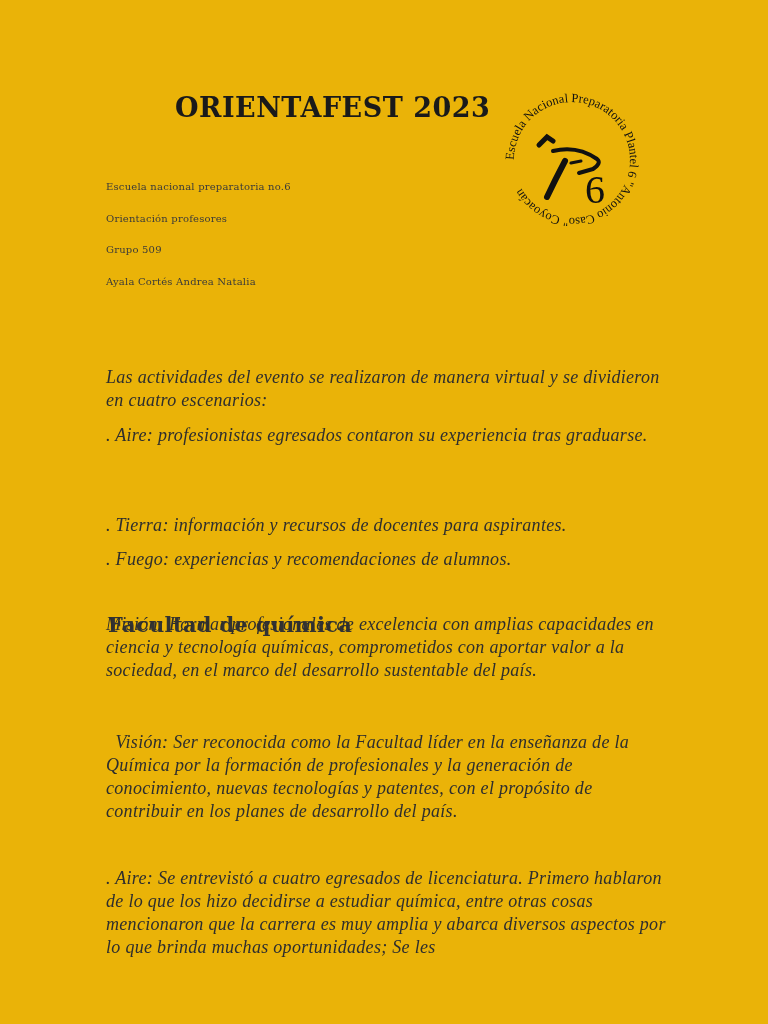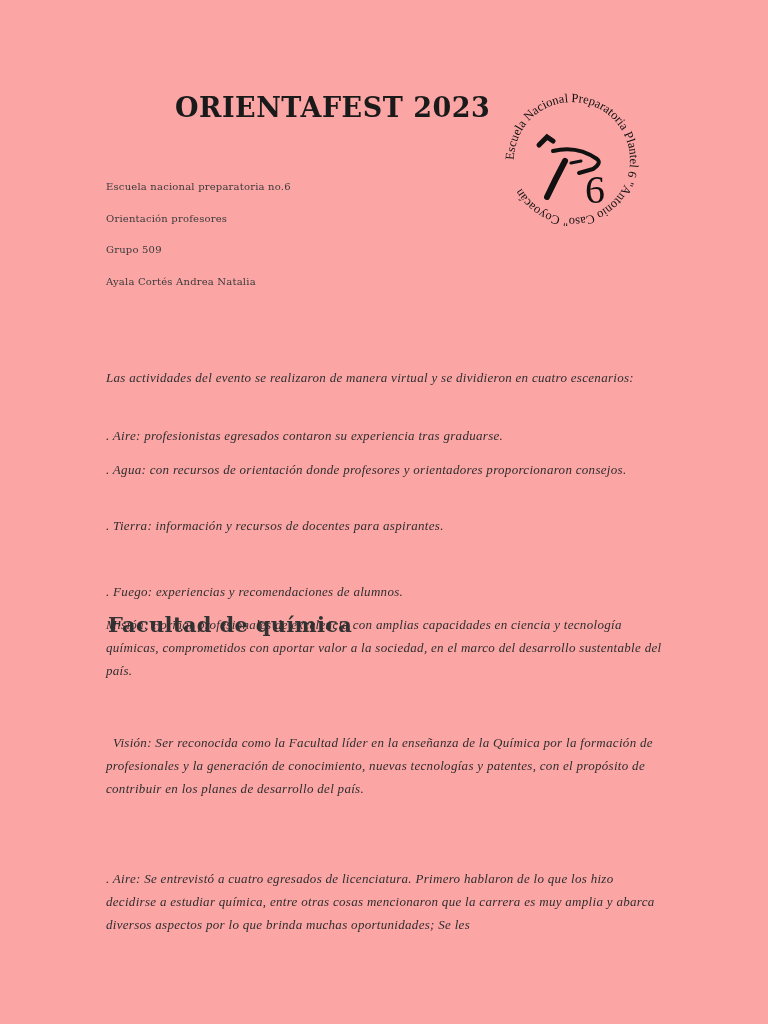--- a/index.html
+++ b/index.html
@@ -12,21 +12,21 @@
       height: 1024px;
       position: relative;
       overflow: hidden;
       color: #333333;
       font-family: "Liberation Serif", serif;
     }
     .page {
       position: absolute;
       left: 0; top: 0;
       width: 768px; height: 1024px;
-      background: #fca5a5;
+      background: #eab308;
     }
     .title {
       position: absolute;
       left: 175px;
       top: 92px;
       font-family: "DejaVu Serif", serif;
       font-weight: bold;
       font-size: 27px;
       letter-spacing: 0.5px;
       color: #1a1a1a;
@@ -57,41 +57,41 @@
       height: 31.5px;
       line-height: 18px;
       letter-spacing: 0.2px;
     }
     .body-text {
       position: absolute;
       left: 106px;
       width: 560px;
       font-family: "Liberation Serif", serif;
       font-style: italic;
-      font-size: 13px;
+      font-size: 18px;
       color: #2e2e2e;
       line-height: 23px;
       margin: 0;
       letter-spacing: 0.3px;
     }
     .section-heading {
       position: absolute;
       left: 108px;
       top: 612px;
       font-family: "DejaVu Serif", serif;
       font-size: 21px;
       color: #333333;
       margin: 0;
       letter-spacing: 0.3px;
     }
     .p-intro { top: 366px; }
     .p-aire { top: 424px; }
     .p-agua { top: 458px; }
     .p-tierra { top: 514px; }
-    .p-fuego { top: 548px; margin-top: 32px; }
+    .p-fuego { top: 548px; }
     .p-mision { top: 613px; }
     .p-vision { top: 731px; }
     .p-aire2 { top: 845px; margin-top: 22px; }
   </style>
 </head>
 <body>
 
 <div class="page">
 
   <h1 class="title">ORIENTAFEST 2023</h1>
@@ -115,21 +115,20 @@
 
   <ul class="header-info">
     <li>Escuela nacional preparatoria no.6</li>
     <li>Orientación profesores</li>
     <li>Grupo 509</li>
     <li>Ayala Cortés Andrea Natalia</li>
   </ul>
 
   <p class="body-text p-intro">Las actividades del  evento se realizaron de manera virtual y se dividieron en cuatro escenarios:</p>
   <p class="body-text p-aire">. Aire: profesionistas egresados contaron su experiencia tras graduarse.</p>
-  <p class="body-text p-agua">. Agua: con recursos de orientación donde profesores y orientadores proporcionaron consejos.</p>
   <p class="body-text p-tierra">. Tierra: información y recursos de docentes para aspirantes.</p>
   <p class="body-text p-fuego">. Fuego: experiencias y recomendaciones de alumnos.</p>
 
   <h2 class="section-heading">Facultad de química</h2>
 
   <p class="body-text p-mision">Misión: Formar profesionales de excelencia con amplias capacidades en ciencia y tecnología químicas, comprometidos con aportar valor a la sociedad, en el marco del desarrollo sustentable del país.</p>
   <p class="body-text p-vision" style="white-space: pre-wrap;">  Visión: Ser reconocida como la Facultad líder en la enseñanza de la Química por la formación de profesionales y la generación de conocimiento, nuevas tecnologías y patentes, con el propósito de contribuir en los planes de desarrollo del país.</p>
   <p class="body-text p-aire2">. Aire: Se entrevistó a cuatro egresados de licenciatura. Primero hablaron de lo que los hizo decidirse a estudiar química, entre otras cosas mencionaron que la carrera es muy amplia y abarca diversos aspectos por lo que brinda muchas oportunidades; Se les</p>
 
 </div>

